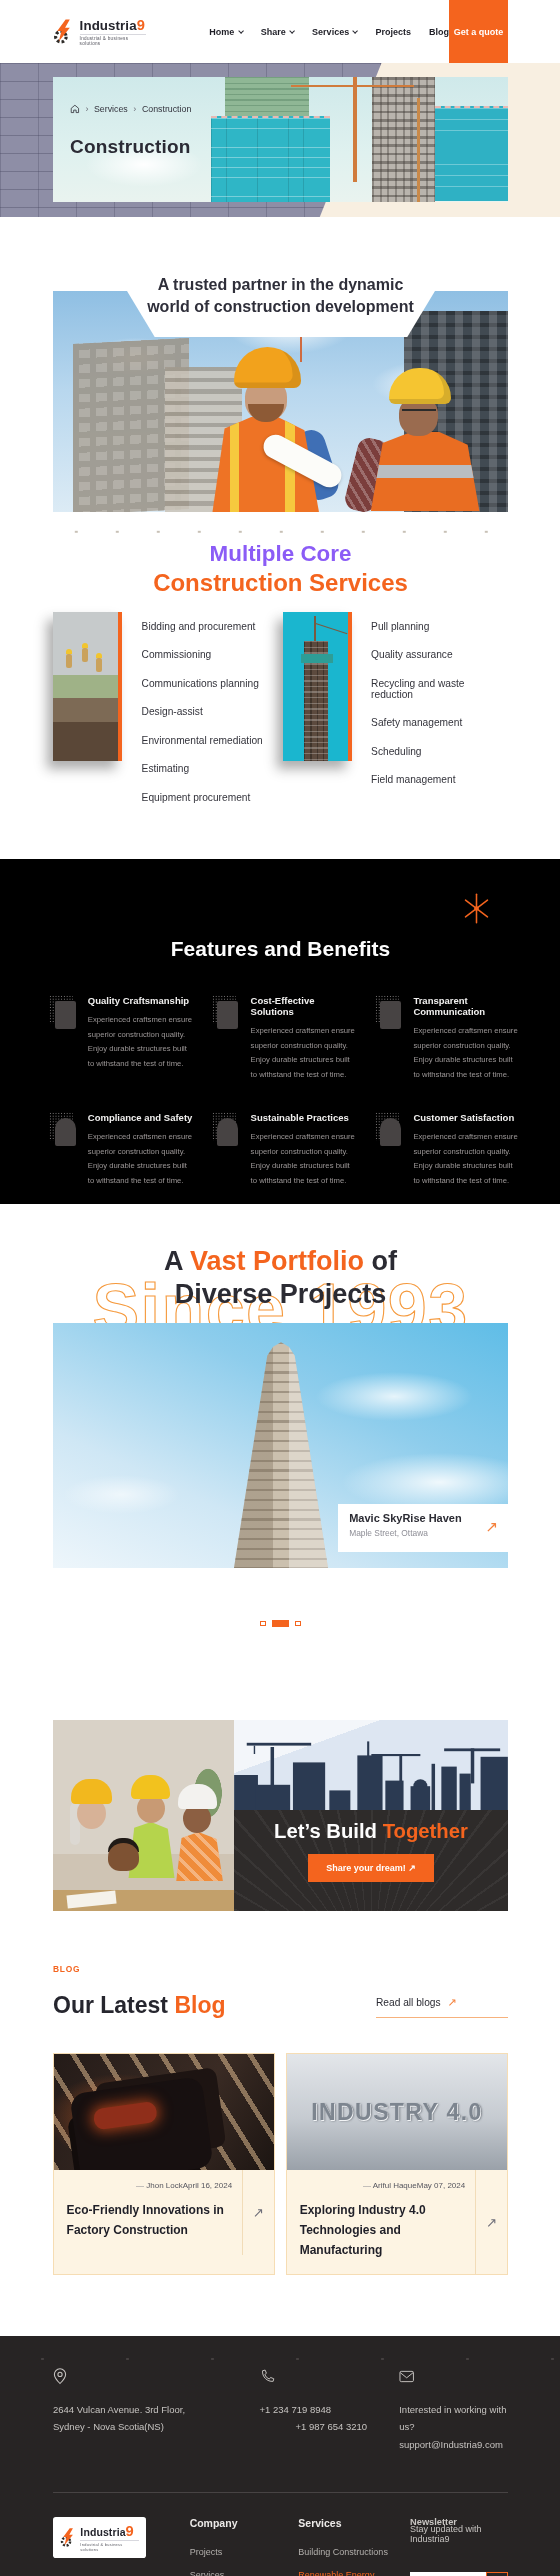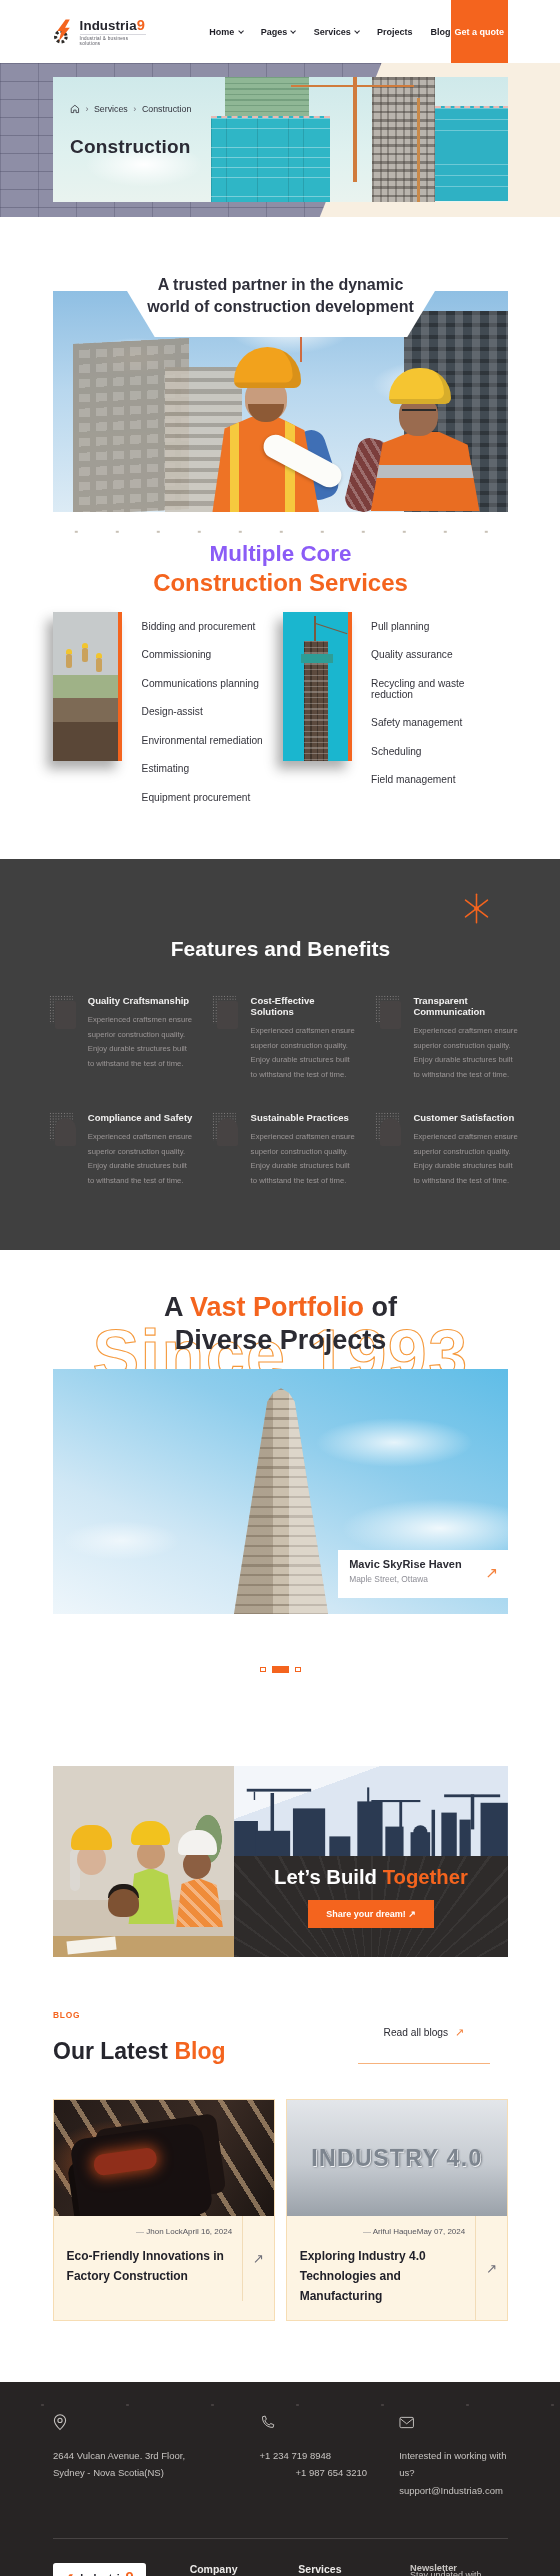--- a/index.html
+++ b/index.html
@@ -108,21 +108,21 @@
   .svc-img.img2 .tower { position:absolute; left:21px; top:29px; bottom:0; width:24px; background:#5c4a3e;
      background-image:repeating-linear-gradient(rgba(255,255,255,.25) 0 1.4px, transparent 1.4px 5.6px),
                       repeating-linear-gradient(90deg, rgba(0,0,0,.3) 0 1.4px, transparent 1.4px 6.3px); }
   .svc-img.img2 .teal-band { position:absolute; left:18px; top:42px; width:32px; height:8.4px; background:#2e9d96; }
   .svc-img.img2 .jib { position:absolute; left:31px; top:15.4px; width:34px; height:1.4px; background:#7a5a40; transform:rotate(18deg); }
   .svc-img.img2 .mast2 { position:absolute; left:31px; top:4.2px; width:2.1px; height:28px; background:#7a5a40; }
   .svc-list { list-style:none; margin-left:19.6px; margin-top:8.4px; }
   .svc-list li { font-size:10.2px; color:#33333b; margin-bottom:17.5px; }
 
   
-  #features { background:#404040; height:391px; position:relative; color:#fff; }
+  #features { background:#000000; height:345px; position:relative; color:#fff; }
   .star { position:absolute; right:69px; top:34px; }
   .features-title { text-align:center; padding-top:78px; font-size:21px; font-weight:bold; color:#fdfdfd; }
   .f-grid { width:463px; margin:34px auto 0; display:grid; grid-template-columns:repeat(3,1fr); column-gap:17px; row-gap:29px; }
   .f-card { display:flex; gap:9.8px; }
   .f-icon { position:relative; width:29px; height:36px; flex:none; }
   .f-icon .dotsq { position:absolute; left:0; top:0; width:24px; height:29px;
      background-image:radial-gradient(circle,#8b8787 0.7px,transparent 0.8px); background-size:2.8px 2.8px; border-radius:2.1px; }
   .f-icon .solid { position:absolute; left:5.6px; top:6.3px; width:21px; height:28px; background:#474343; border-radius:2.1px; }
   .f-card:nth-child(n+4) .solid { border-radius:11.2px 11.2px 2.1px 2.1px; }
   .f-tx h4 { font-size:9.5px; font-weight:600; color:#f2f1f0; margin-bottom:7px; }
@@ -178,21 +178,21 @@
   .cta-dark { flex:1; background:#2e2b2a; position:relative; text-align:center;
      background-image:repeating-conic-gradient(from 0deg at 50% 160%, rgba(255,255,255,.05) 0deg 0.8deg, transparent 0.8deg 6deg); }
   .cta-title { padding-top:9.8px; font-size:20.3px; font-weight:bold; color:#fdfdfd; }
   .cta-btn { margin-top:11.2px; background:#f4641e; color:#fff; border:0; font-size:9px; font-weight:600; padding:9px 18px; cursor:pointer; font-family:inherit; }
 
   
   #blog { padding-top:53px; background:#fff; }
   .blog-head { width:455px; margin:0 auto; position:relative; }
   .blog-label { font-size:8.4px; font-weight:600; letter-spacing:0.8px; color:#f4641e; }
   .blog-title { margin-top:18px; font-size:23px; font-weight:bold; color:#26262e; }
-  .read-all { position:absolute; right:18px; bottom:1.4px; width:132px; text-align:center; padding-bottom:24px; border-bottom:1.4px solid #f7b27c; font-size:10.2px; color:#2b2b33; text-decoration:none; cursor:pointer; }
+  .read-all { position:absolute; right:0; bottom:1.4px; width:132px; text-align:left; padding-bottom:8px; border-bottom:1.4px solid #f7b27c; font-size:10.2px; color:#2b2b33; text-decoration:none; cursor:pointer; }
   .read-all .ra-arrow { color:#f4813c; margin-left:7px; font-size:11.2px; }
   .blog-cards { width:455px; margin:34px auto 0; display:flex; gap:11.2px; }
   .b-card { width:222px; background:#fdf4e3; border:0.7px solid #f6ddb4; }
   .b-img { height:116px; position:relative; overflow:hidden; }
   .b-img1 { background:
      radial-gradient(105px 63px at 30% 55%, rgba(244,110,40,.55), transparent 70%),
      repeating-linear-gradient(58deg, rgba(255,215,165,.45) 0 4.9px, transparent 4.9px 25px),
      linear-gradient(120deg,#241b18,#3a2b24 60%,#1c1512); }
   .b-img1 .machine { position:absolute; left:21px; top:31px; width:133px; height:91px; background:#171010; border-radius:15.4px;
      box-shadow:21px -12.6px 0 -5.6px #1d1412, -9.8px 18px 0 -4.2px #120c0b; transform:rotate(-8deg); }
@@ -247,21 +247,21 @@
       <circle cx="15" cy="33" r="10" fill="none" stroke="#2e2b28" stroke-width="6" stroke-dasharray="5 4"></circle>
       <path d="M24 0 L8 22 h8 L11 42 L32 16 h-9 L32 0 Z" fill="#f4641e"></path>
     </svg>
     <div class="logo-tx">
       <div class="logo-line"><span>Industria</span><span class="accent">9</span></div>
       <div class="tagline">Industrial &amp; business solutions</div>
     </div>
   </div>
   <nav>
     <a><span>Home</span><i class="chev"></i></a>
-    <a><span>Pages</span><i class="chev"></i></a>
+    <a><span>Share</span><i class="chev"></i></a>
     <a><span>Services</span><i class="chev"></i></a>
     <a><span>Projects</span></a>
     <a><span>Blog</span></a>
   </nav>
   <button class="quote-btn">Get a quote</button>
 </header>
 
 <section id="banner">
   <div class="bg-brick"></div>
   <div class="bg-cream"></div>

